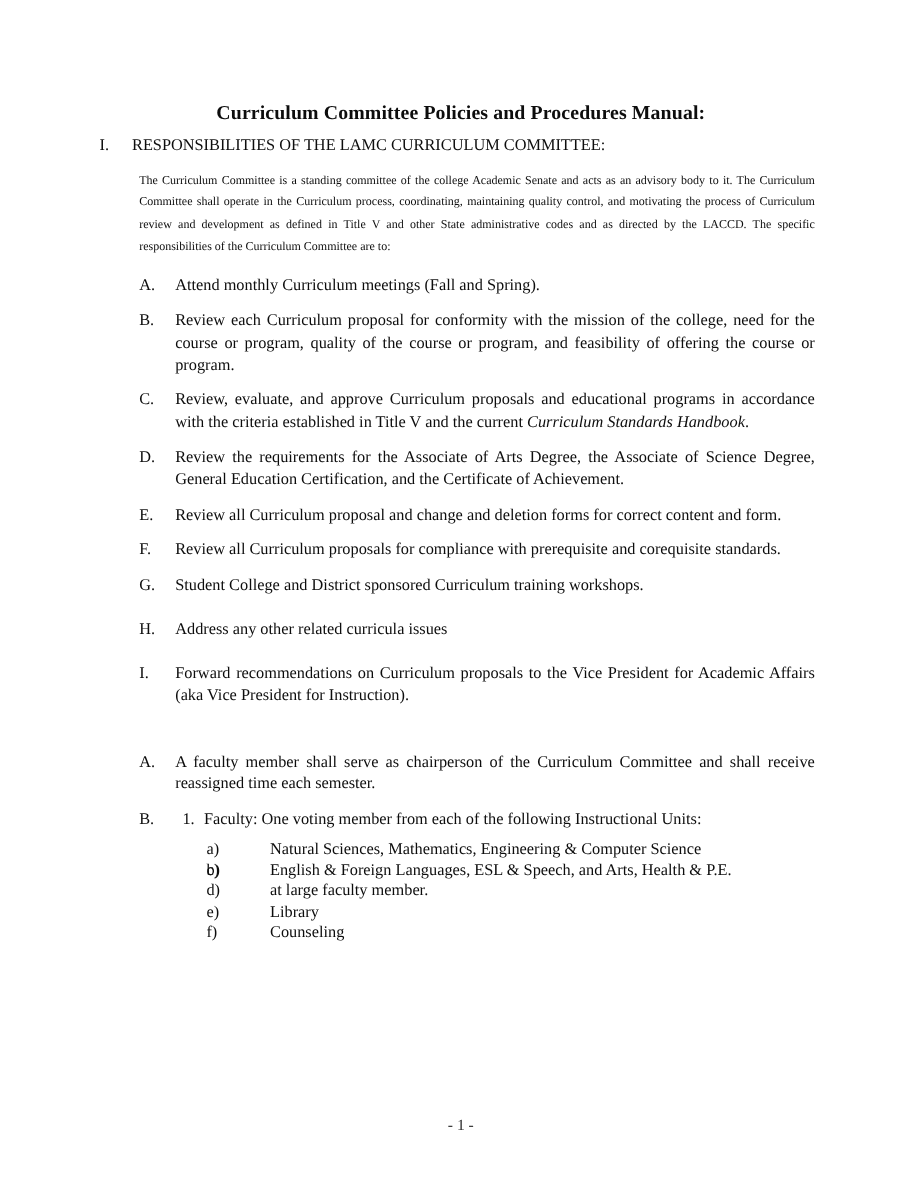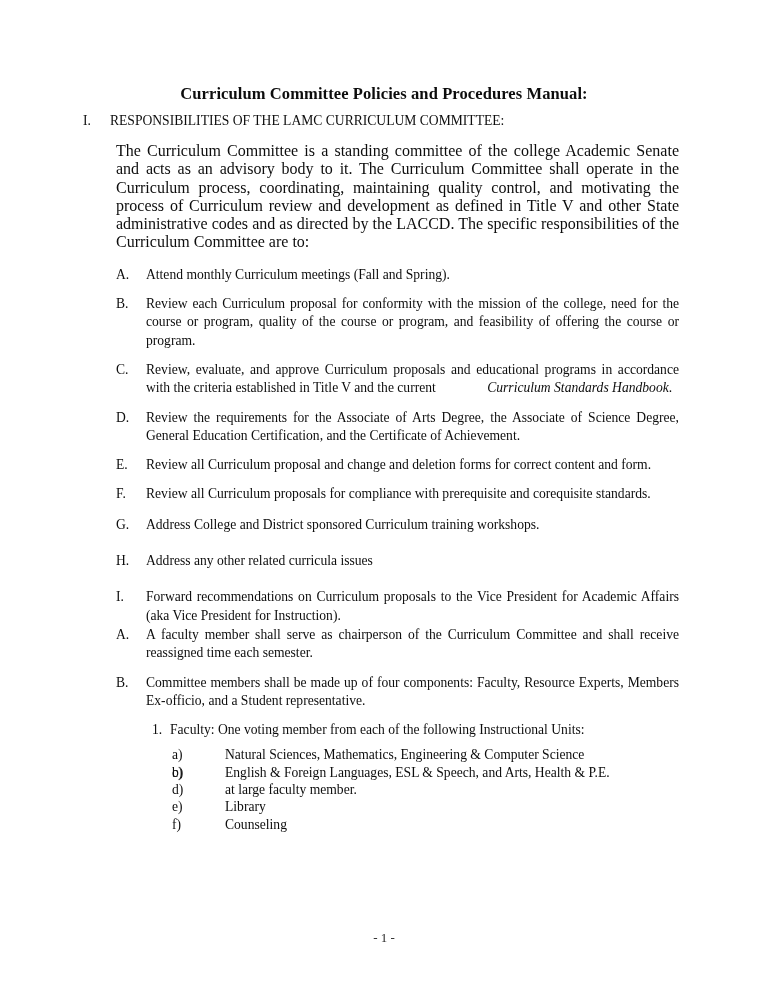--- a/index.html
+++ b/index.html
@@ -56,21 +56,21 @@
   }
   .section-title {
     display: inline;
     font-family: Liberation Serif, serif;
   }
 
   
   .body-para {
     margin-left: 33px;
     width: 563px;
-    font-size: 16px;
+    font-size: 10px;
     line-height: 18.3px;
     text-align: justify;
     text-justify: inter-word;
   }
 
   
   .alpha-list {
     margin-left: 33px;
     width: 563px;
   }
@@ -85,21 +85,21 @@
   }
   .alpha-item.wide-gap { margin-top: 18px; }
   .alpha-item.first { margin-top: 0; }
   .alpha-item > .marker {
     position: absolute;
     left: 0;
     top: 0;
     text-align: left;
     font-size: 13.6px;
   }
-  em, .ital { font-style: italic; margin-left: 48px; }
+  em, .ital { font-style: italic; }
 
   
   .num-list {
     margin-left: 69px;
     width: 527px;
     margin-top: 11px;
   }
   .num-item {
     position: relative;
     padding-left: 18px;
@@ -183,21 +183,21 @@
         <span>Review all Curriculum proposal and change and deletion forms for correct content and form.</span>
       </div>
 
       <div class="alpha-item" style="margin-top:11px;">
         <span class="marker">F.</span>
         <span>Review all Curriculum proposals for compliance with prerequisite and corequisite standards.</span>
       </div>
 
       <div class="alpha-item" style="margin-top:12px;">
         <span class="marker">G.</span>
-        <span>Address College and District sponsored Curriculum training workshops.</span>
+        <span>Student College and District sponsored Curriculum training workshops.</span>
       </div>
 
       <div class="alpha-item wide-gap">
         <span class="marker">H.</span>
         <span>Address any other related curricula issues</span>
       </div>
 
       <div class="alpha-item wide-gap">
         <span class="marker">I.</span>
         <span>Forward recommendations on Curriculum proposals to the Vice President for Academic Affairs (aka Vice President for Instruction).</span>
@@ -212,21 +212,20 @@
 
     <div class="alpha-list" style="margin-top:13px;">
 
       <div class="alpha-item first">
         <span class="marker">A.</span>
         <span>A faculty member shall serve as chairperson of the Curriculum Committee and shall receive reassigned time each semester.</span>
       </div>
 
       <div class="alpha-item" style="margin-top:11px;">
         <span class="marker">B.</span>
-        <span>Committee members shall be made up of four components:  Faculty, Resource Experts, Members Ex-officio, and a Student representative.</span>
       </div>
 
     </div>
 
     <div class="num-list">
       <div class="num-item">
         <span class="marker">1.</span>
         <span>Faculty:  One voting member from each of the following Instructional Units:</span>
       </div>
     </div>

